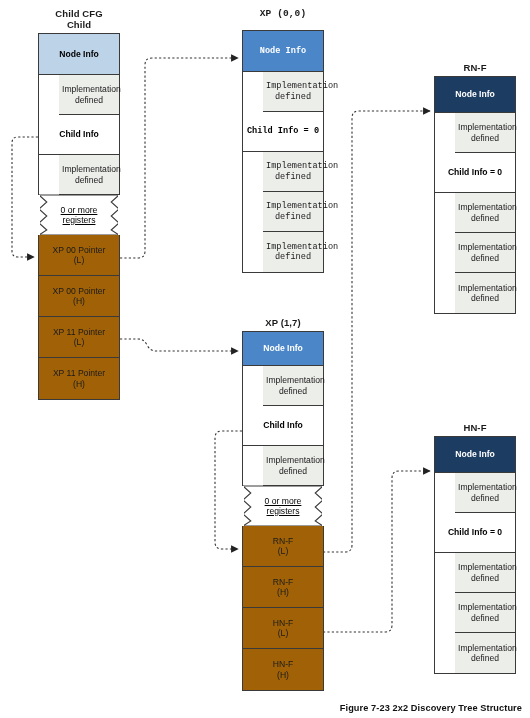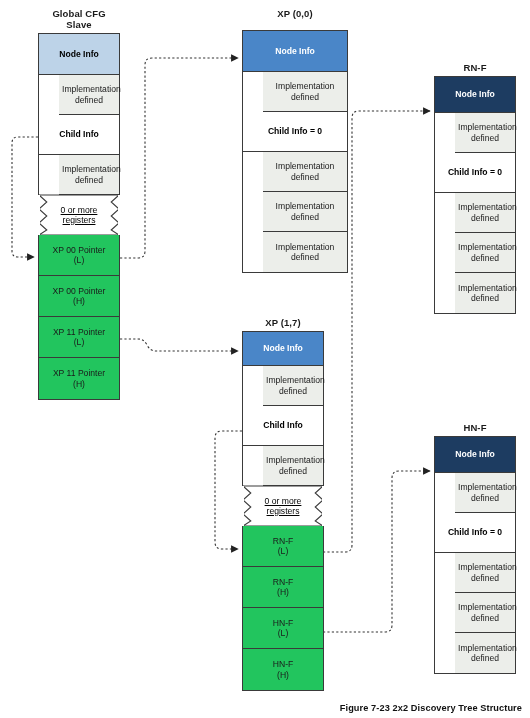--- a/index.html
+++ b/index.html
@@ -49,21 +49,21 @@
     font-size: 8.6px;
     line-height: 10.5px;
     padding: 16px 3px;
     position: relative;
   }
   .row:last-child { border-bottom: none; }
   .row .txt { display: block; width: 100%; }
 
   
   .r-impl    { background: #eceeea; color: #1a1a1a; margin-left: 20px; }
-  .r-plain   { background: #22c55e; color: #1a1a1a; }
+  .r-plain   { background: #a16207; color: #1a1a1a; }
   .r-bold    { background: #ffffff; color: #000; font-weight: bold; }
   .r-node-lt { background: #bdd3e8; color: #000; font-weight: bold; }
   .r-node-md { background: #4a86c8; color: #ffffff; font-weight: bold; }
   .r-node-dk { background: #1d3c61; color: #ffffff; font-weight: bold; }
 
   
   .r-break {
     background: transparent;
     border-bottom: none;
     border-top: none;
@@ -120,22 +120,22 @@
       <path d="M 242 431 L 222 431 Q 215 431 215 438 L 215 542 Q 215 549 222 549 L 238 549" marker-end="url(#arr)"></path>
 
       <path d="M 323 552 L 345 552 Q 352 552 352 545 L 352 118 Q 352 111 359 111 L 430 111" marker-end="url(#arr)"></path>
 
       <path d="M 323 632 L 385 632 Q 392 632 392 625 L 392 478 Q 392 471 399 471 L 430 471" marker-end="url(#arr)"></path>
     </g>
   </svg>
 
   <div class="col" style="left:38px; top:8px; width:82px;">
     <div class="col-title">
-      <span>Global CFG</span><br>
-      <span>Slave</span>
+      <span>Child CFG</span><br>
+      <span>Child</span>
     </div>
     <div class="stack">
       <div class="row r-node-lt" style="height:41px;">
         <span class="txt">Node Info</span>
       </div>
       <div class="row r-impl" style="height:40px;">
         <span class="txt">
           <span>Implementation</span><br>
           <span>defined</span>
         </span>
@@ -183,21 +183,21 @@
       </div>
       <div class="row r-plain" style="height:41px;">
         <span class="txt">
           <span>XP 11 Pointer</span><br>
           <span>(H)</span>
         </span>
       </div>
     </div>
   </div>
 
-  <div class="col" style="left:242px; top:8px; width:106px;">
+  <div class="col" style="left:242px; top:8px; width:82px;font-family:Liberation Mono, monospace;">
     <div class="col-title">
       <span>XP (0,0)</span>
     </div>
     <div class="stack" style="margin-top:11px;">
       <div class="row r-node-md" style="height:41px;">
         <span class="txt">Node Info</span>
       </div>
       <div class="row r-impl" style="height:40px;">
         <span class="txt">
           <span>Implementation</span><br>

